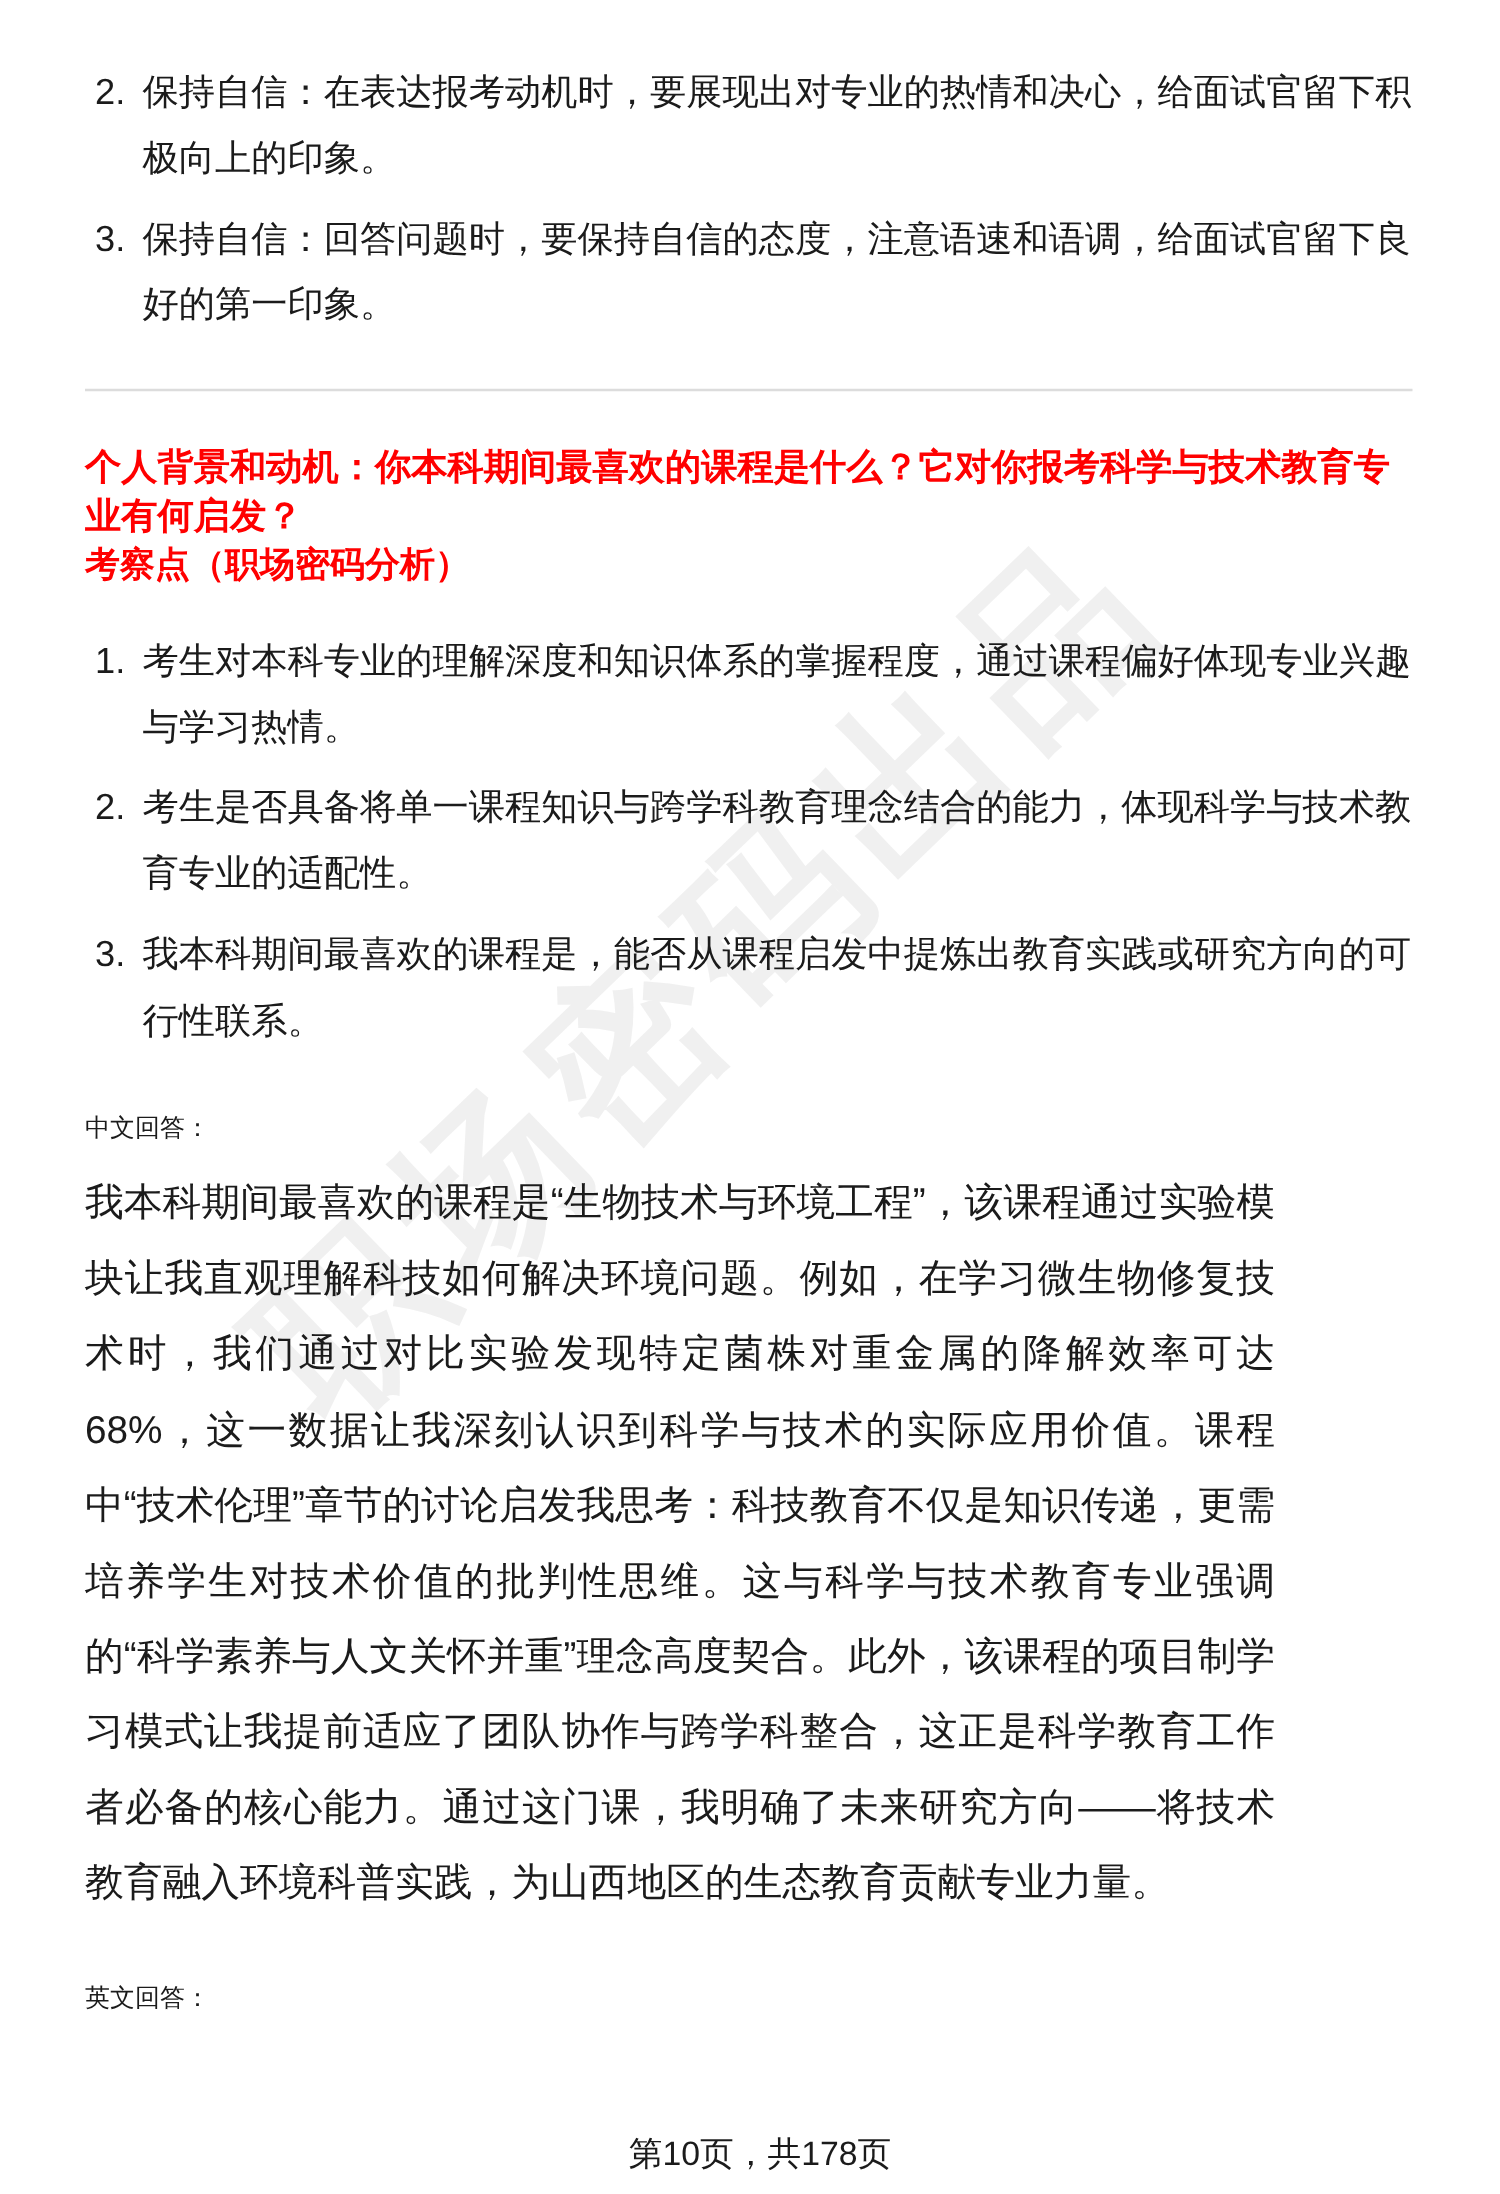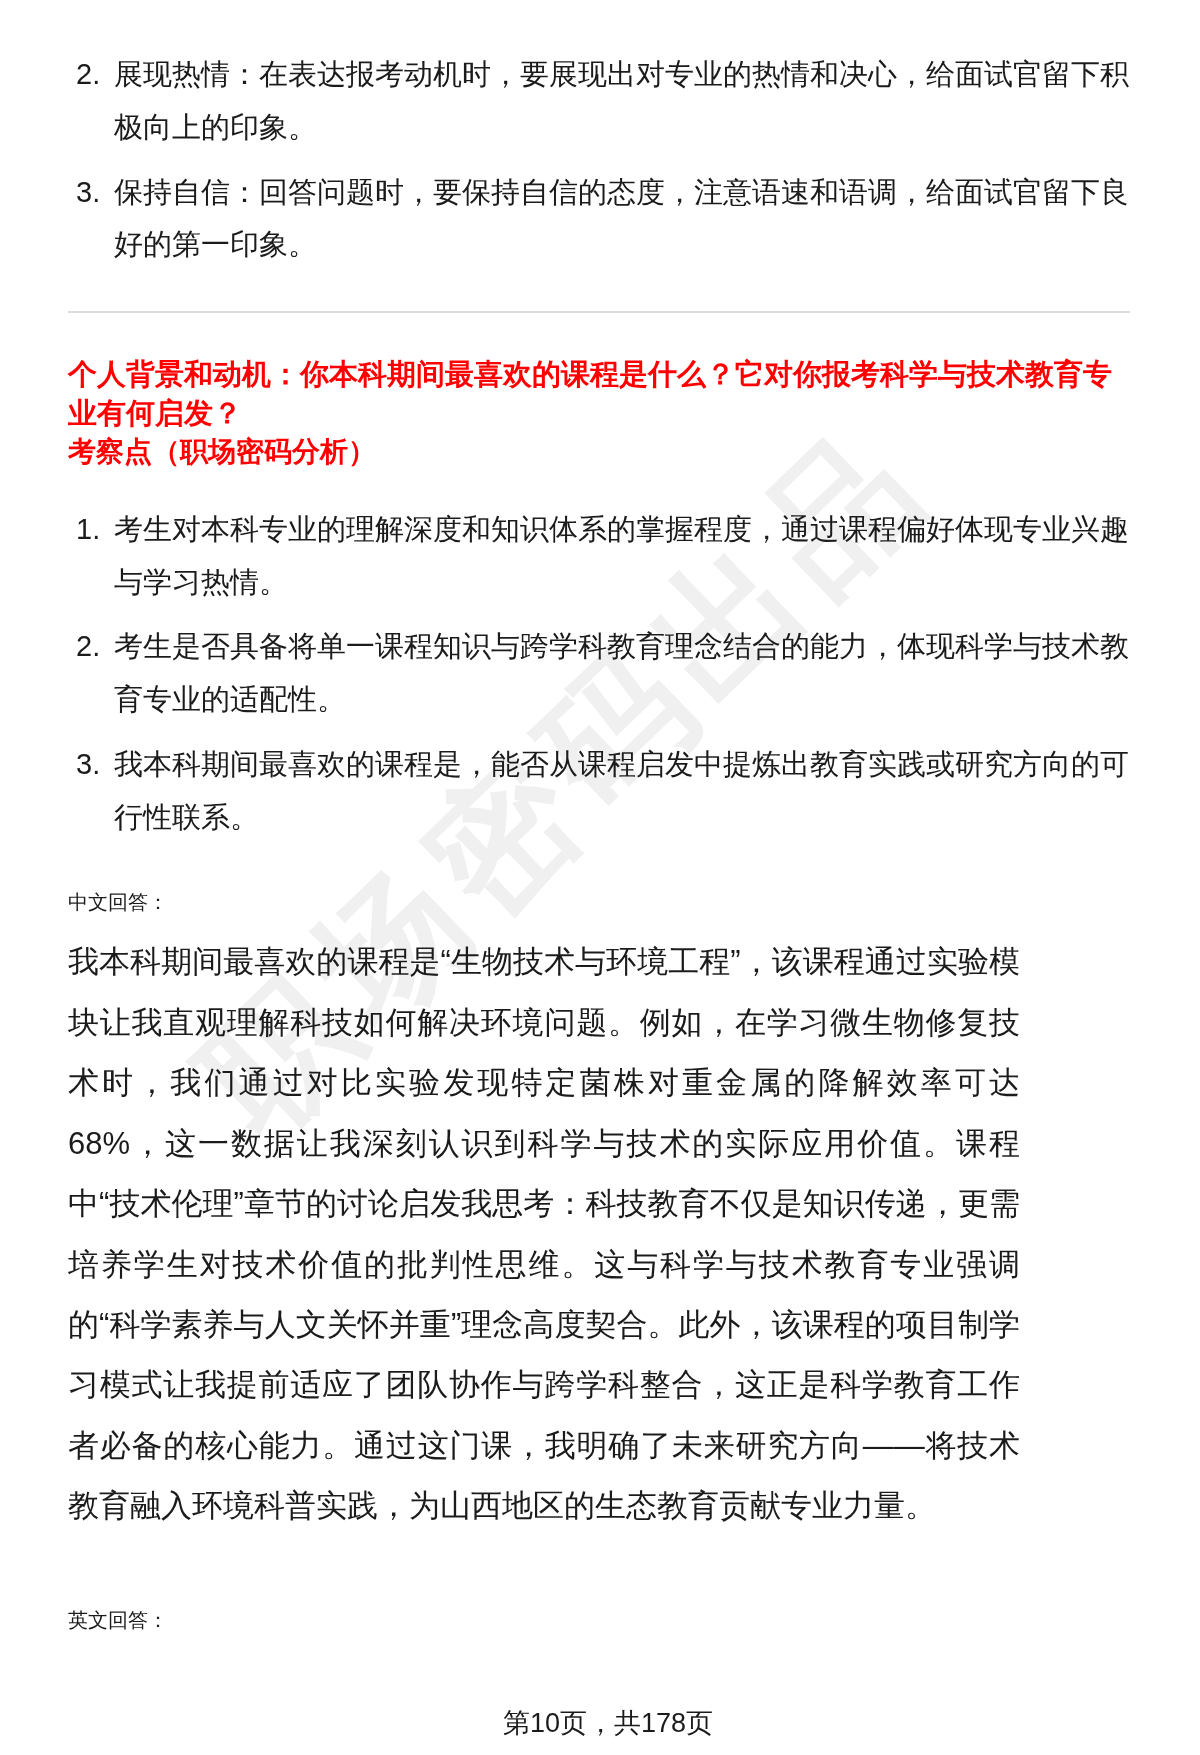--- a/index.html
+++ b/index.html
@@ -82,21 +82,21 @@
     text-align: justify;
   }
   .answer-text.english {
     margin-top: 20px;
     max-width: 1000px;
     font-size: 29px;
     white-space: nowrap;
     overflow: hidden;
   }
   .answer-label.english-label {
-    margin-top: 70px;
+    margin-top: 48px;
     font-family: Liberation Serif, serif;
   }
   .footer {
     position: absolute;
     bottom: 14px;
     left: 0;
     width: 100%;
     text-align: center;
     font-size: 27px;
     color: #1b1b1b;
@@ -110,21 +110,21 @@
 
 <div class="page">
 
   <div class="watermark">职场密码出品</div>
 
   <div class="content">
 
     <div class="tips-list">
       <div class="list-item">
         <span class="num">2.</span>
-        <span class="txt">展现热情：在表达报考动机时，要展现出对专业的热情和决心，给面试官留下积极向上的印象。</span>
+        <span class="txt">保持自信：在表达报考动机时，要展现出对专业的热情和决心，给面试官留下积极向上的印象。</span>
       </div>
       <div class="list-item">
         <span class="num">3.</span>
         <span class="txt">保持自信：回答问题时，要保持自信的态度，注意语速和语调，给面试官留下良好的第一印象。</span>
       </div>
     </div>
 
     <hr class="divider">
 
     <h2 class="question-title">个人背景和动机：你本科期间最喜欢的课程是什么？它对你报考科学与技术教育专业有何启发？</h2>

